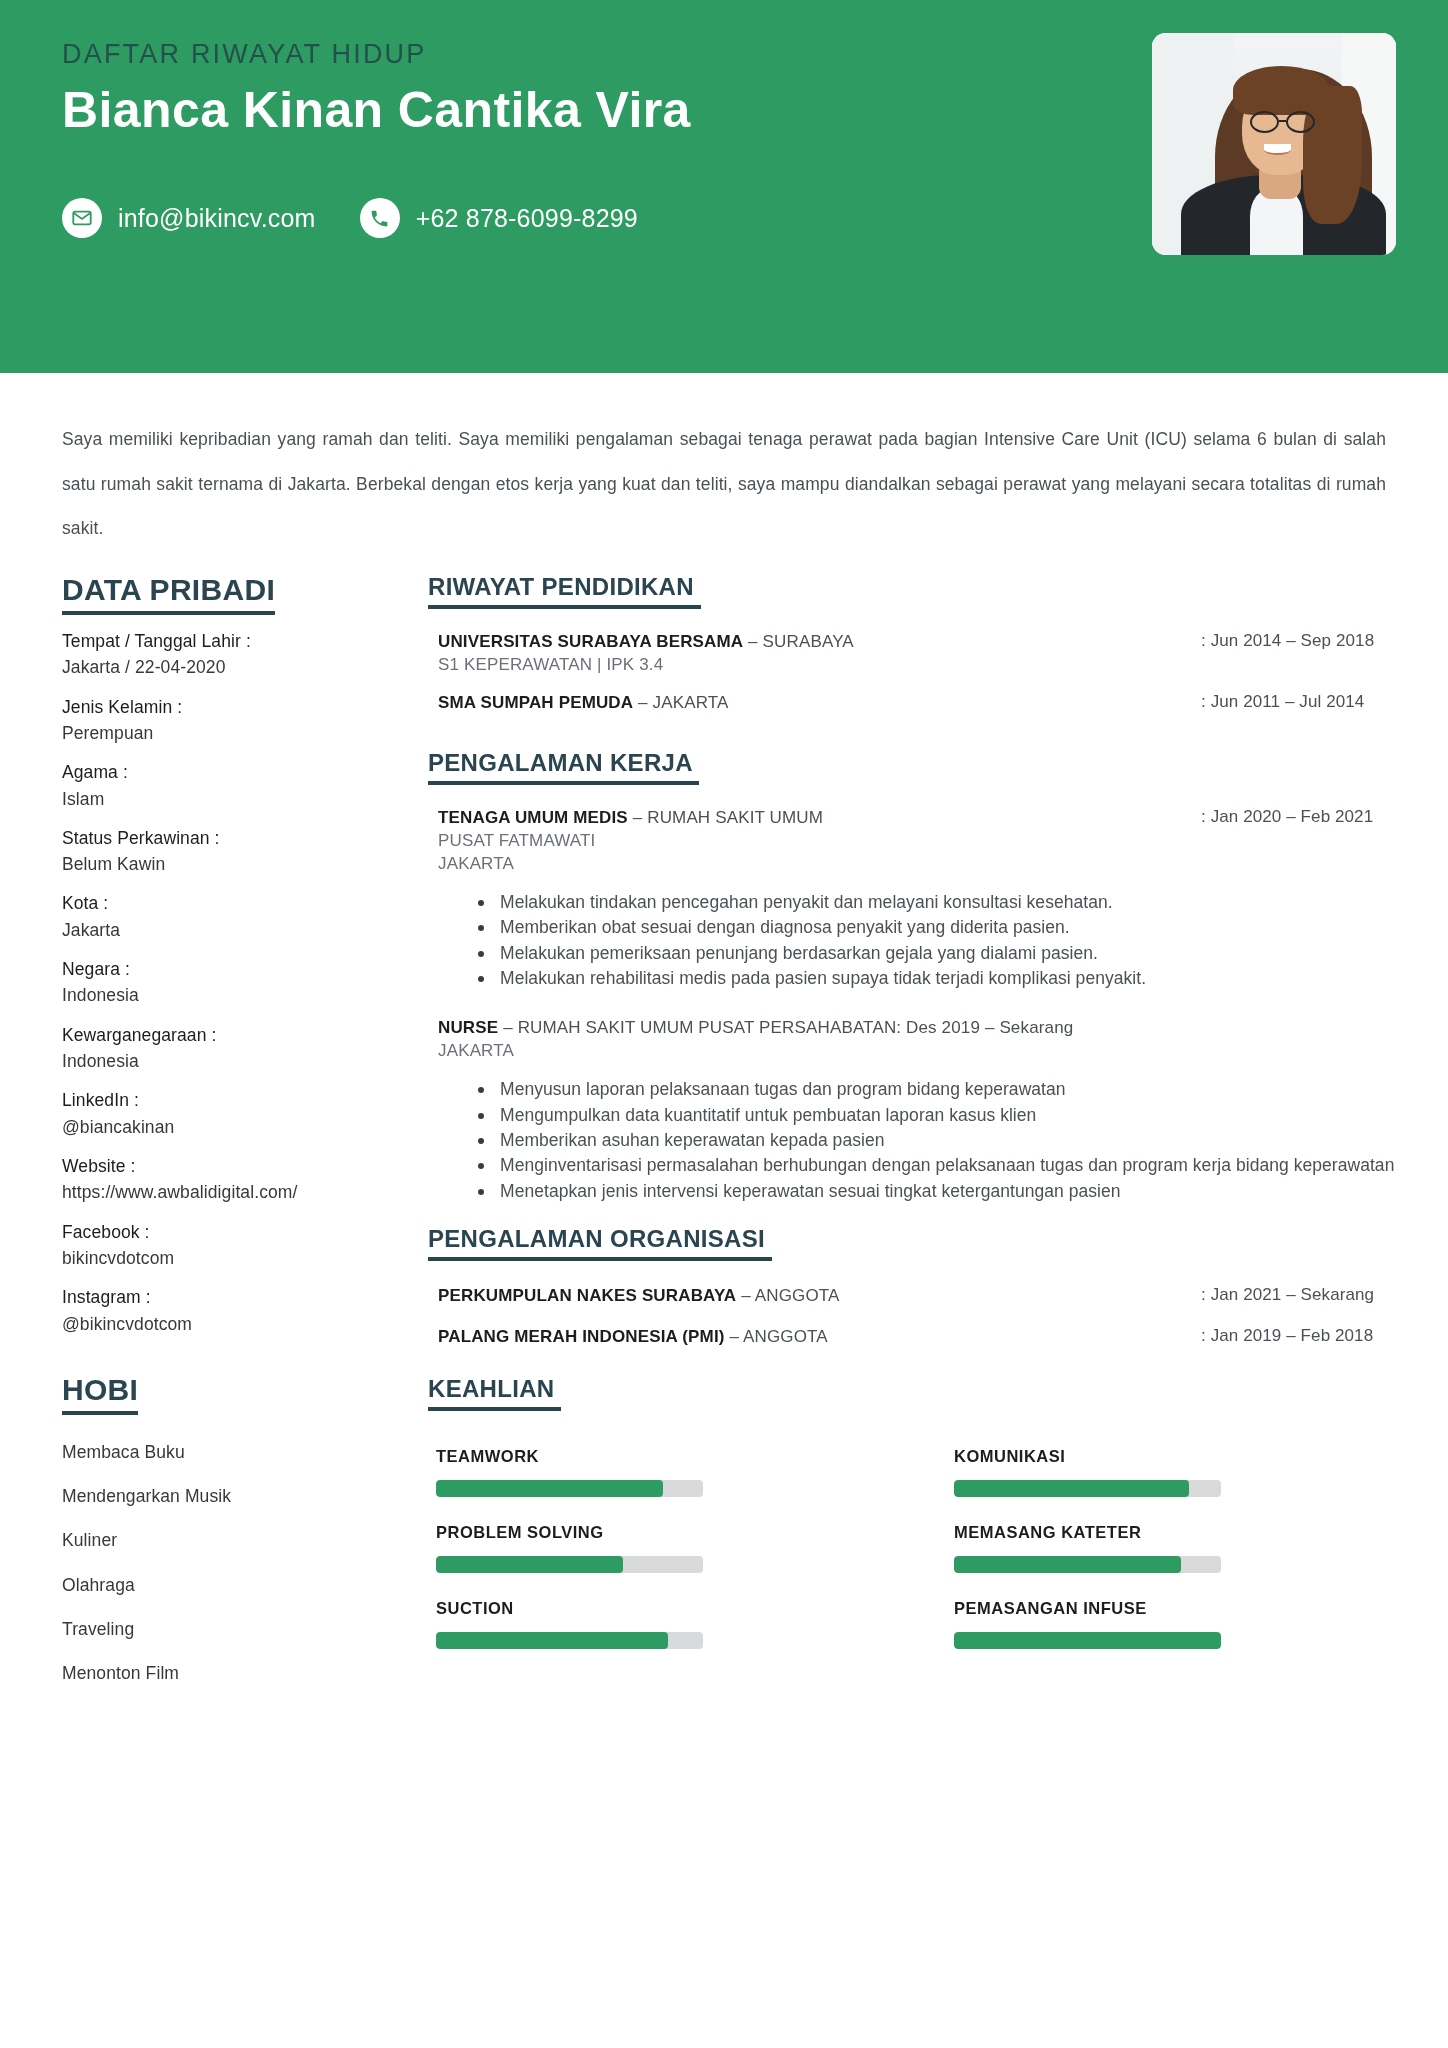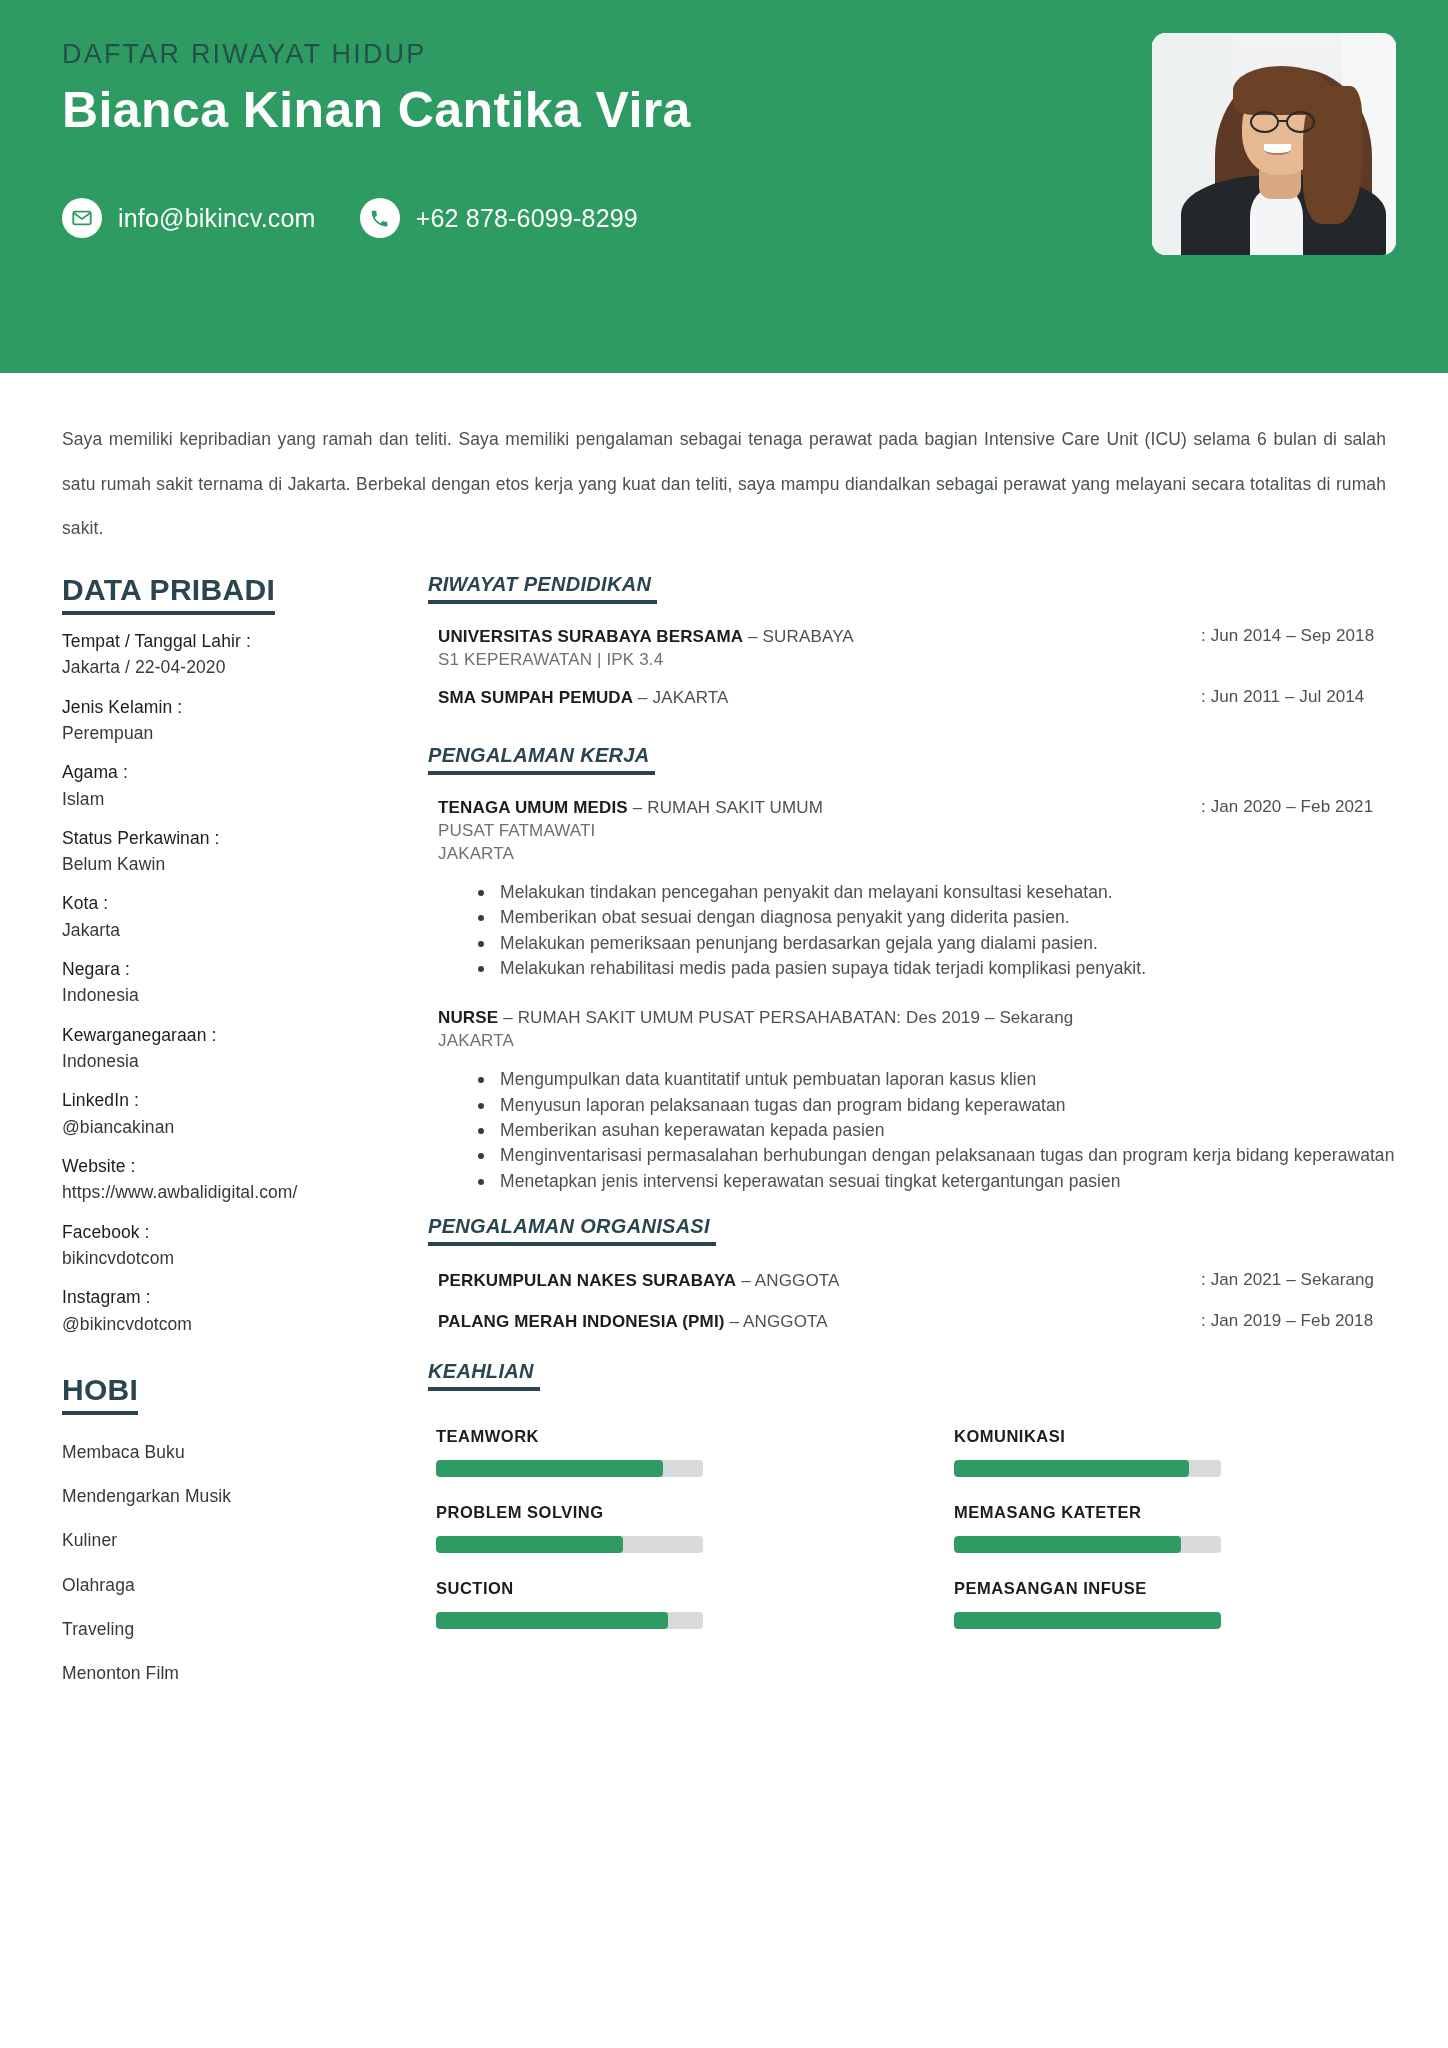--- a/index.html
+++ b/index.html
@@ -115,21 +115,21 @@
     display: inline-block;
     font-size: 30px;
     font-weight: 700;
     color: #2A4550;
     letter-spacing: .3px;
     border-bottom: 4px solid #2A4550;
     padding-bottom: 4px;
     margin-bottom: 14px;
     white-space: pre;
   }
-  .sec-head.right-head { font-size: 20px; font-style: italic; }
+  .sec-head.right-head { font-size: 24px; }
 
   
   .pd-item { margin-bottom: 14px; }
   .pd-label {
     font-size: 17.5px;
     font-weight: 400;
     color: #1d1d1f;
     letter-spacing: .1px;
     line-height: 1.45;
   }
@@ -397,22 +397,22 @@
         </div>
 
         <div class="entry" style="margin-top:26px">
           <div class="entry-row">
             <div class="entry-main">
               <div class="entry-title"><b>NURSE</b><span> – </span><span>RUMAH SAKIT UMUM PUSAT PERSAHABATAN</span><span>:   Des 2019 – Sekarang</span></div>
               <div class="entry-sub">JAKARTA</div>
             </div>
           </div>
           <ul class="bullets">
+            <li>Menyusun laporan pelaksanaan tugas dan program bidang keperawatan</li>
             <li>Mengumpulkan data kuantitatif untuk pembuatan laporan kasus klien</li>
-            <li>Menyusun laporan pelaksanaan tugas dan program bidang keperawatan</li>
             <li>Memberikan asuhan keperawatan kepada pasien</li>
             <li>Menginventarisasi permasalahan berhubungan dengan pelaksanaan tugas dan program kerja bidang keperawatan</li>
             <li>Menetapkan jenis intervensi keperawatan sesuai tingkat ketergantungan pasien</li>
           </ul>
         </div>
       </div>
 
       <div class="gap-sec-sm">
         <div class="sec-head right-head">PENGALAMAN ORGANISASI </div>
 

